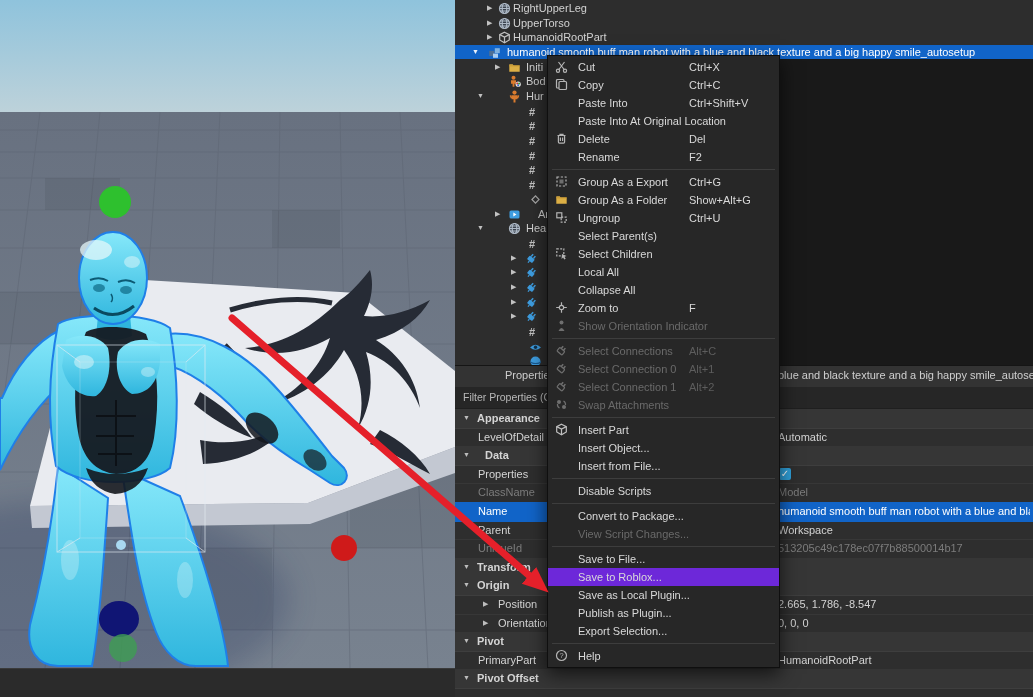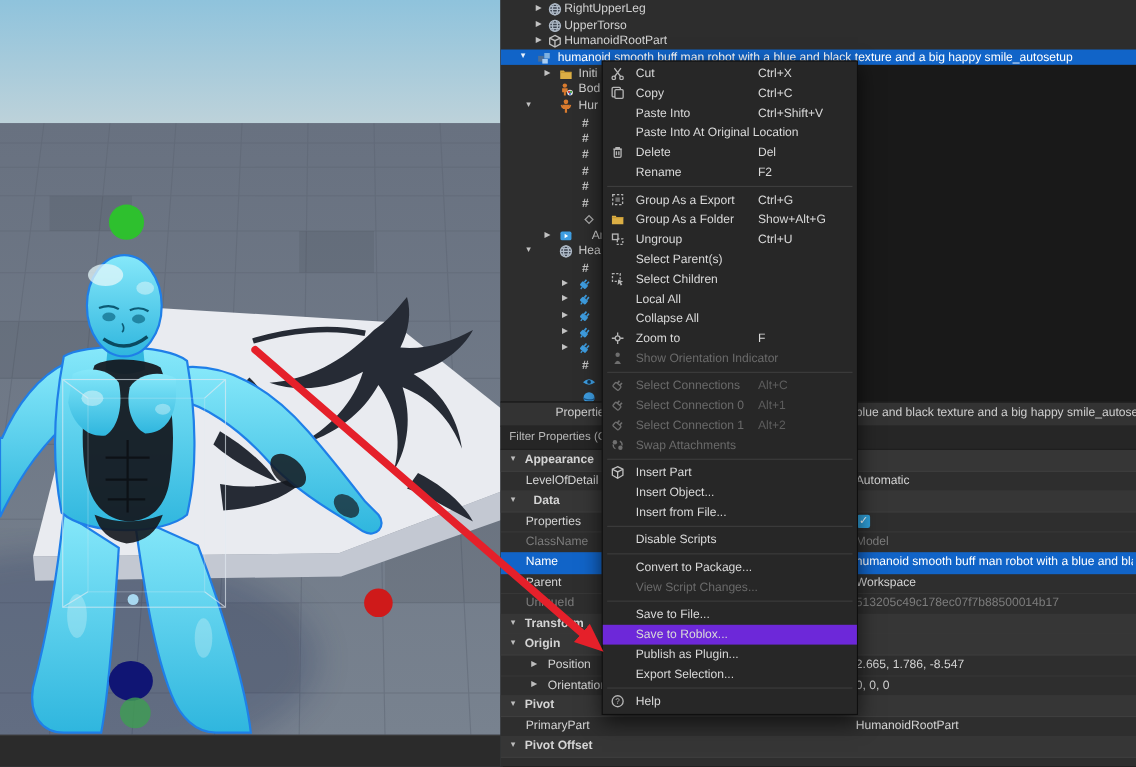--- a/index.html
+++ b/index.html
@@ -610,20 +610,23 @@
         <span class="mlabel">View Script Changes...</span>
       </div>
       <div class="msep"></div>
       <div class="mitem">
         <span class="mlabel">Save to File...</span>
       </div>
       <div class="mitem hl">
         <span class="mlabel">Save to Roblox...</span>
       </div>
       <div class="mitem">
+        <span class="mlabel">Save as Local Plugin...</span>
+      </div>
+      <div class="mitem">
         <span class="mlabel">Publish as Plugin...</span>
       </div>
       <div class="mitem">
         <span class="mlabel">Export Selection...</span>
       </div>
       <div class="msep"></div>
       <div class="mitem">
         <span class="micon"><svg width="13" height="13" viewBox="0 0 13 13" fill="none" stroke-width="1.2">
             <circle cx="6.5" cy="6.5" r="5" stroke="#b5b5b5"></circle>
             <text x="6.5" y="9.2" font-size="7.5" fill="#b5b5b5" text-anchor="middle" stroke="none" font-family="Liberation Sans,sans-serif">?</text>

